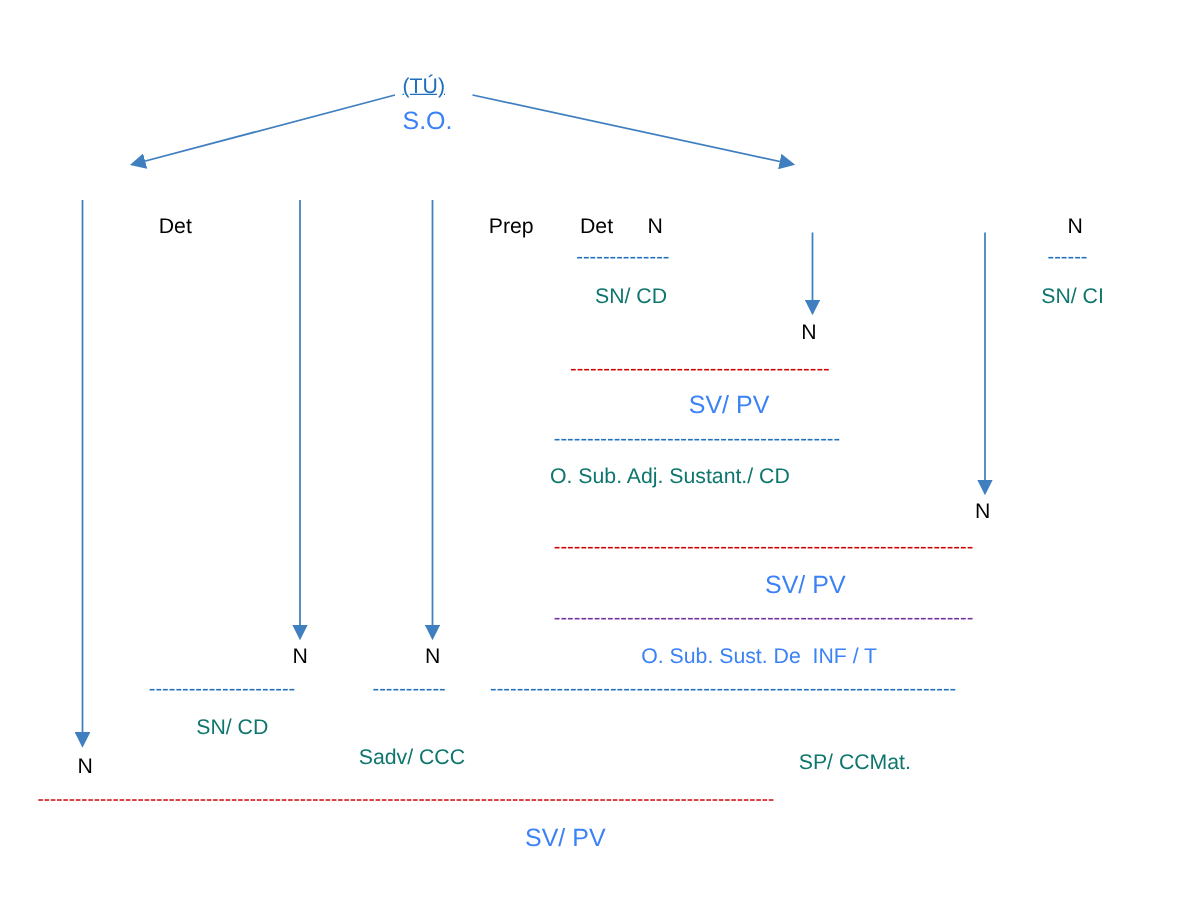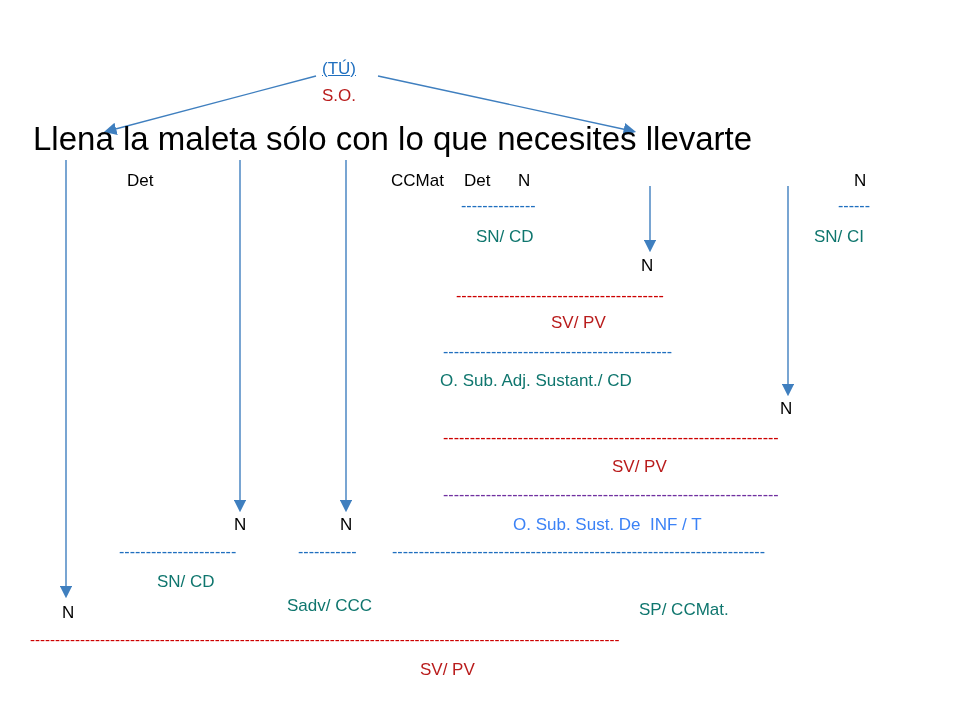--- a/index.html
+++ b/index.html
@@ -30,22 +30,22 @@
   }
   .pos {
     font-size: 17px;
     color: #000000;
   }
   .blue {
     color: #0f766e;
     font-size: 17px;
   }
   .red {
-    color: #b91c1c;
-    font-size: 17px;
+    color: #3b82f6;
+    font-size: 20px;
   }
   .purple {
     color: #3b82f6;
     font-size: 17px;
   }
   .subj-blue {
     color: #1f6fbf;
     font-size: 17px;
     text-decoration: underline;
   }
@@ -86,25 +86,24 @@
         <line x1="240" y1="160" x2="240" y2="508" marker-end="url(#ah)"></line>
         <line x1="346" y1="160" x2="346" y2="508" marker-end="url(#ah)"></line>
         <line x1="650" y1="186" x2="650" y2="248" marker-end="url(#ah)"></line>
         <line x1="788" y1="186" x2="788" y2="392" marker-end="url(#ah)"></line>
       </g>
   </svg>
 
   <div class="lbl subj-blue" style="left:322px; top:60px;">(TÚ)</div>
   <div class="lbl red" style="left:322px; top:87px;">S.O.</div>
 
-  <div class="lbl sentence" style="left:33px; top:122px;">Llena la maleta sólo con lo que necesites llevarte</div>
 
   <div id="pos-layer">
       <div class="lbl pos" style="left: 127px; top: 172px;">Det</div>
-      <div class="lbl pos" style="left: 391px; top: 172px;">CCMat</div>
+      <div class="lbl pos" style="left: 391px; top: 172px;">Prep</div>
       <div class="lbl pos" style="left: 464px; top: 172px;">Det</div>
       <div class="lbl pos" style="left: 518px; top: 172px;">N</div>
       <div class="lbl pos" style="left: 854px; top: 172px;">N</div>
       <div class="lbl pos" style="left: 641px; top: 257px;">N</div>
       <div class="lbl pos" style="left: 780px; top: 400px;">N</div>
       <div class="lbl pos" style="left: 234px; top: 516px;">N</div>
       <div class="lbl pos" style="left: 340px; top: 516px;">N</div>
       <div class="lbl pos" style="left: 62px; top: 604px;">N</div>
     </div>
   <div id="rule-layer">
@@ -114,21 +113,21 @@
       <div class="rule rule-blue" style="left: 443px; top: 344px; font-size: 16px;">-------------------------------------------</div>
       <div class="rule rule-red" style="left: 443px; top: 430px; font-size: 16px;">---------------------------------------------------------------</div>
       <div class="rule rule-purple" style="left: 443px; top: 487px; font-size: 16px;">---------------------------------------------------------------</div>
       <div class="rule rule-blue" style="left: 119px; top: 544px; font-size: 16px;">----------------------</div>
       <div class="rule rule-blue" style="left: 298px; top: 544px; font-size: 16px;">-----------</div>
       <div class="rule rule-blue" style="left: 392px; top: 544px; font-size: 16px;">----------------------------------------------------------------------</div>
       <div class="rule rule-red" style="left: 30px; top: 632px; font-size: 15px;">----------------------------------------------------------------------------------------------------------------------</div>
     </div>
   <div id="func-layer">
       <div class="lbl blue" style="left: 476px; top: 228px;">SN/ CD</div>
-      <div class="lbl blue" style="left: 814px; top: 228px;">SN/ CI</div>
+      <div class="lbl blue" style="left: 833px; top: 228px;">SN/ CI</div>
       <div class="lbl red" style="left: 551px; top: 314px;">SV/ PV</div>
       <div class="lbl blue" style="left: 440px; top: 372px;">O. Sub. Adj. Sustant./ CD</div>
       <div class="lbl red" style="left: 612px; top: 458px;">SV/ PV</div>
       <div class="lbl purple" style="left: 513px; top: 516px;">O. Sub. Sust. De  INF / T</div>
       <div class="lbl blue" style="left: 157px; top: 573px;">SN/ CD</div>
       <div class="lbl blue" style="left: 287px; top: 597px;">Sadv/ CCC</div>
       <div class="lbl blue" style="left: 639px; top: 573px; margin-top: 28px;">SP/ CCMat.</div>
       <div class="lbl red" style="left: 420px; top: 661px;">SV/ PV</div>
     </div>
 

